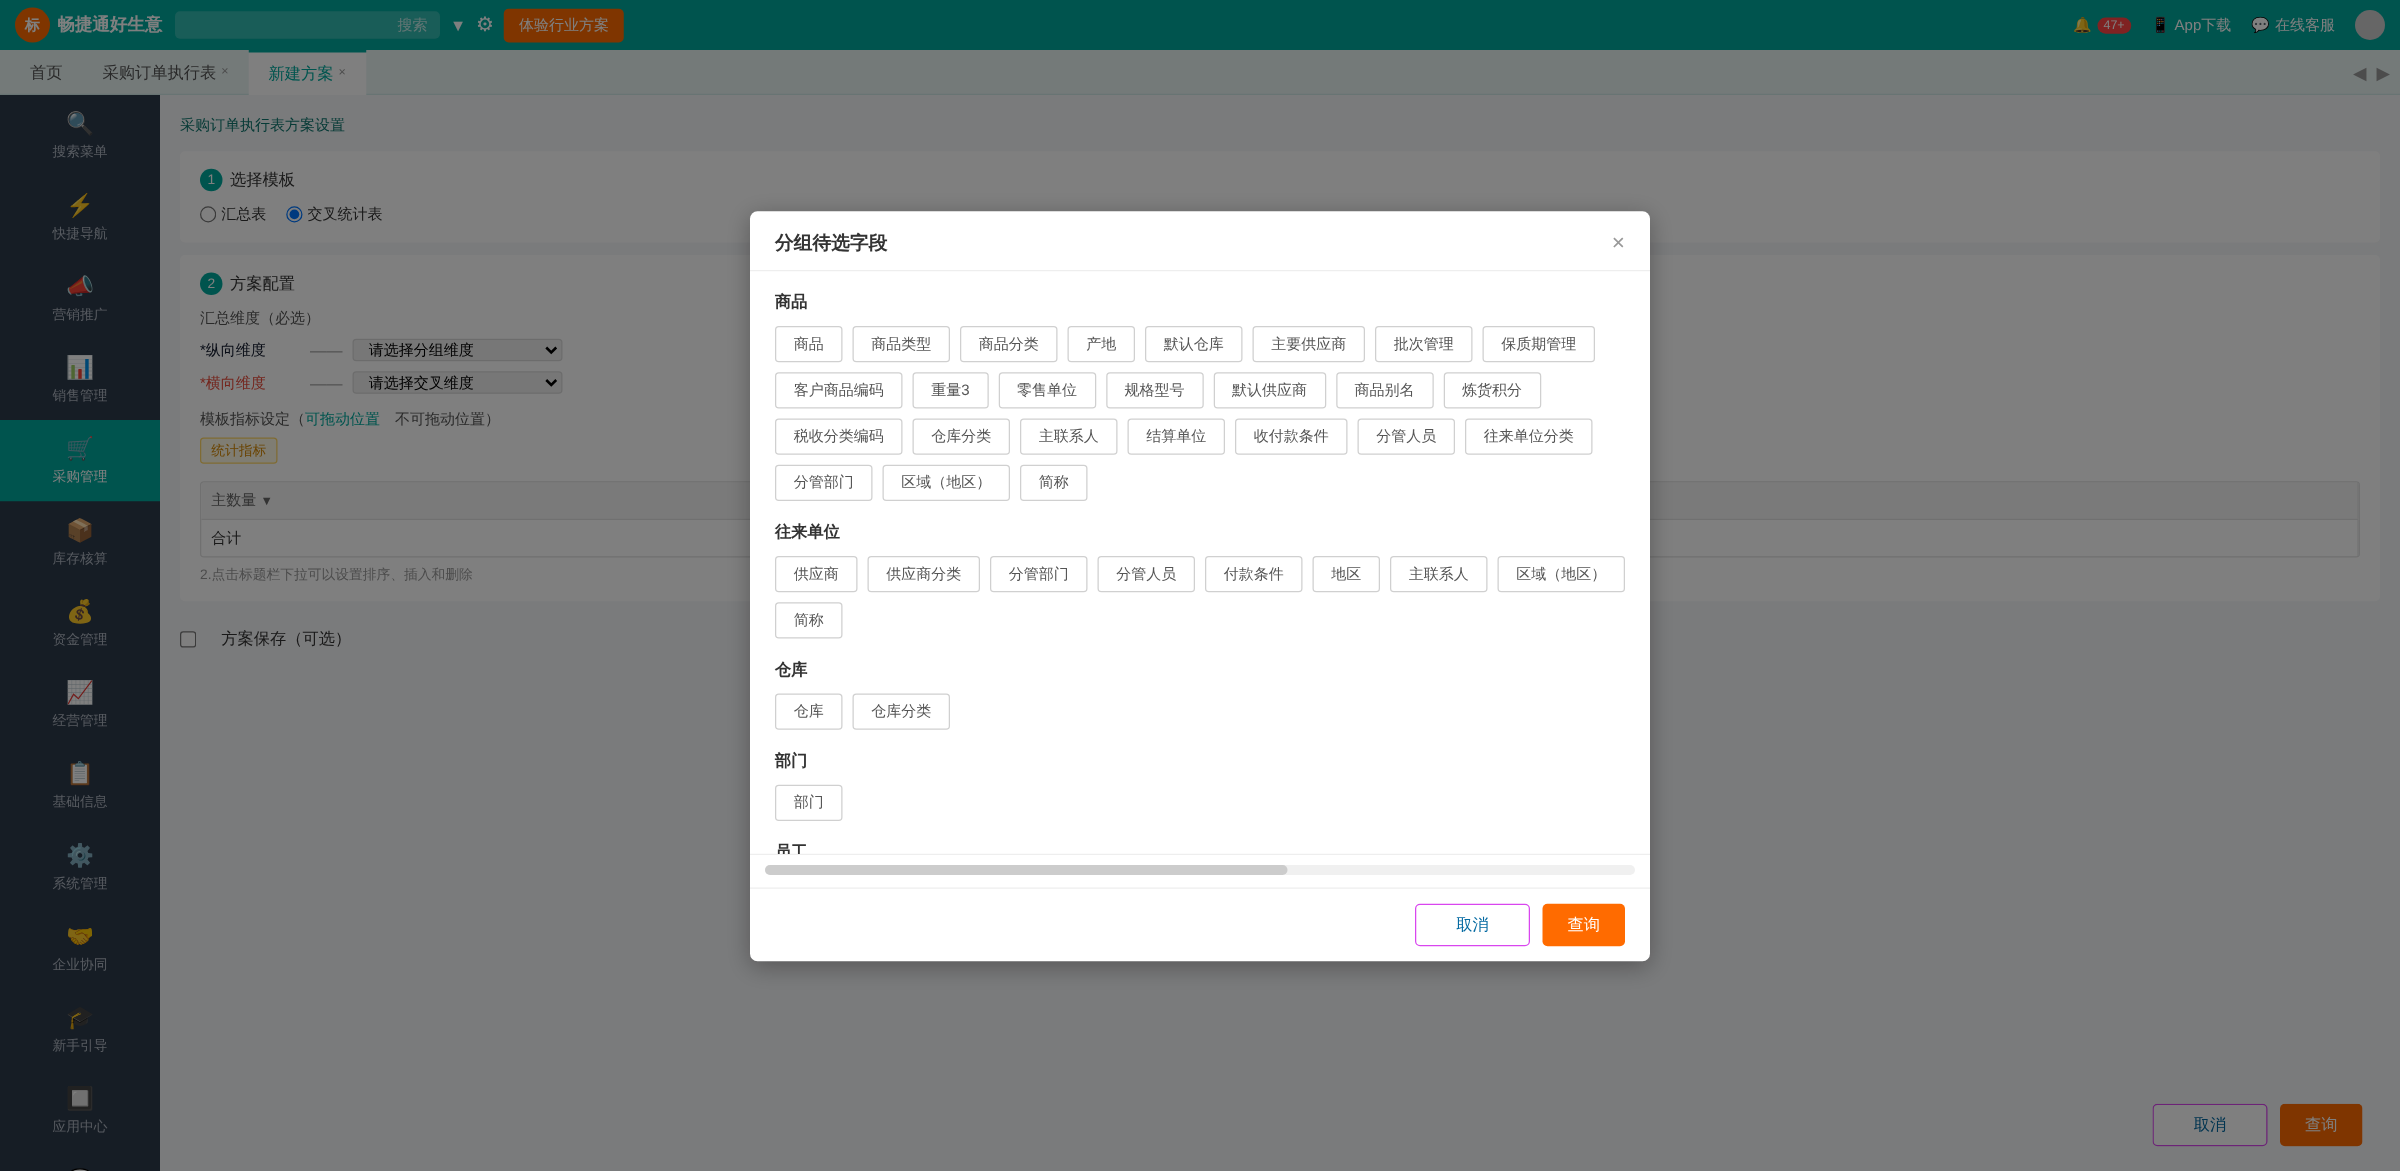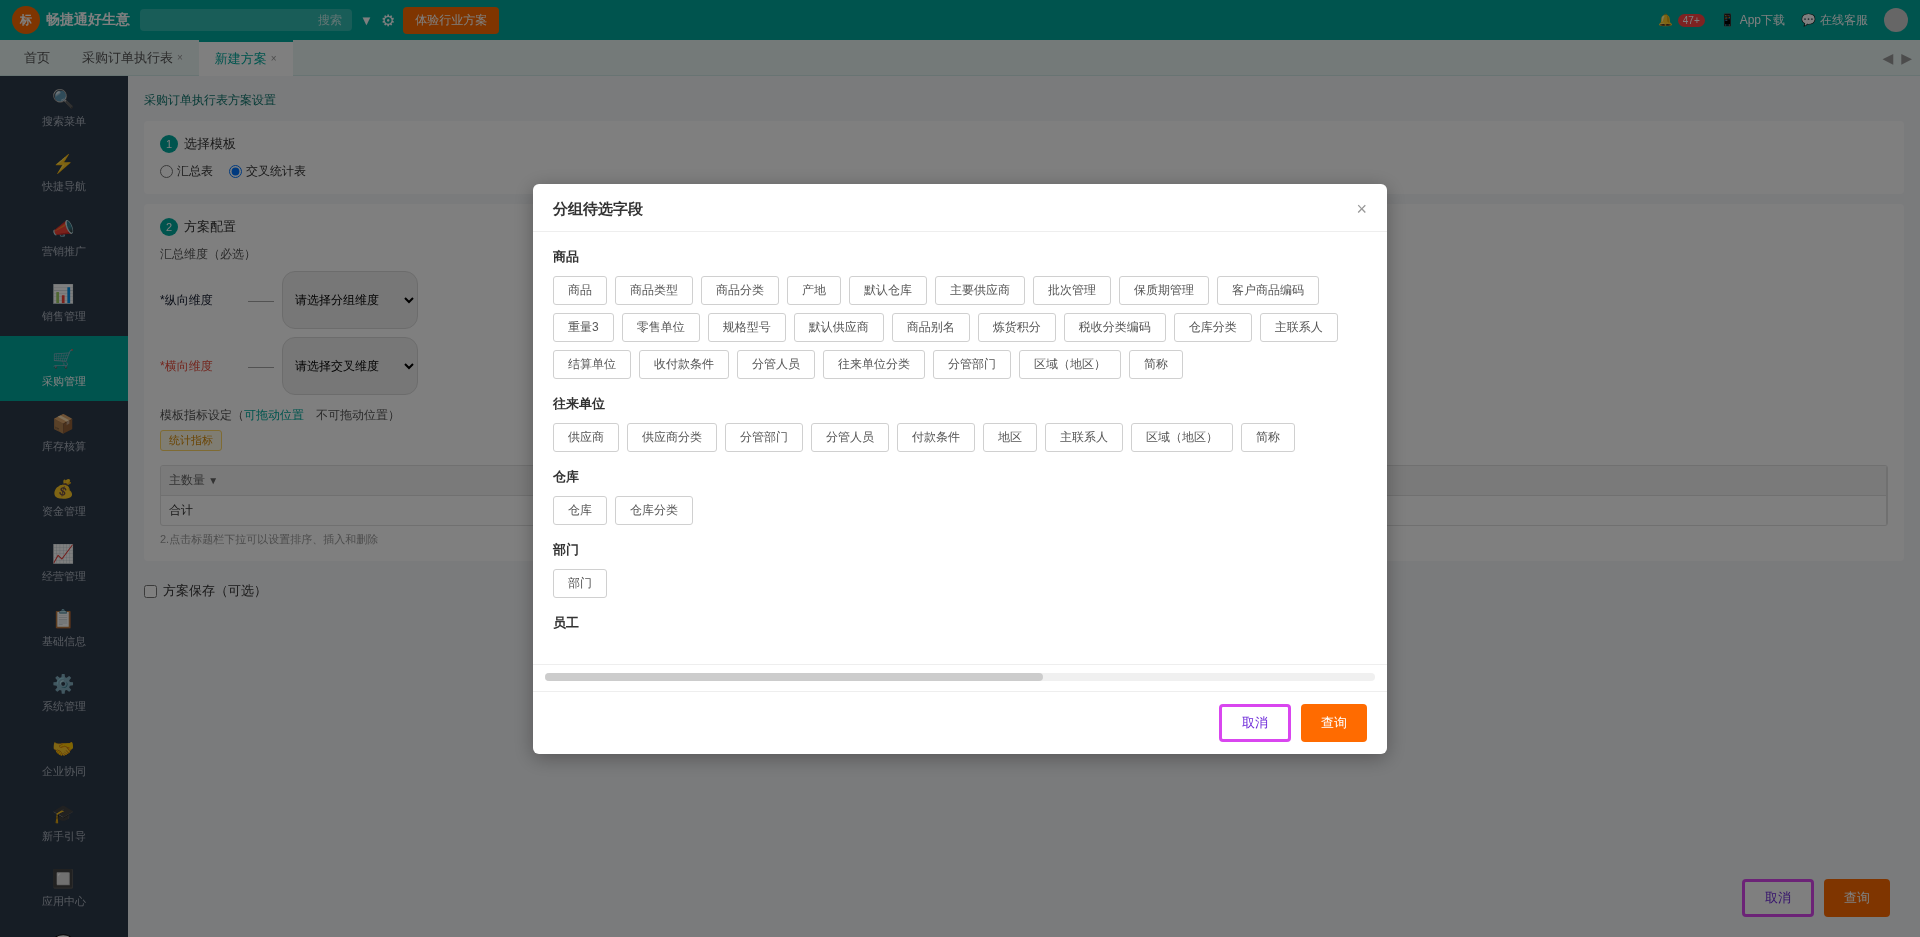--- a/index.html
+++ b/index.html
@@ -157,21 +157,21 @@
     }
 
     
     .modal {
       position: fixed;
       top: 50%; left: 50%;
       transform: translate(-50%, -50%);
       background: white;
       border-radius: 6px;
       z-index: 101;
-      width: 854px;
+      width: 720px;
       max-height: 600px;
       display: flex;
       flex-direction: column;
       box-shadow: 0 4px 20px rgba(0,0,0,0.3);
     }
     .modal-header {
       padding: 16px 20px 12px;
       border-bottom: 1px solid #eee;
       display: flex;
       align-items: center;
@@ -241,26 +241,26 @@
       width: 60%;
       background: #ccc;
       border-radius: 4px;
       position: absolute;
       left: 0;
     }
 
     
     .btn-cancel {
       background: white;
-      border: 3px solid #d946ef;
+      border: 1px solid #d946ef;
       border-radius: 4px;
-      padding: 7px 20px;
+      padding: 7px 32px;
       font-size: 13px;
       cursor: pointer;
-      color: #6d28d9;
+      color: #0369a1;
     }
     .btn-confirm {
       background: #ff6b00;
       border: none;
       border-radius: 4px;
       padding: 7px 20px;
       font-size: 13px;
       cursor: pointer;
       color: white;
     }
@@ -312,24 +312,24 @@
       gap: 8px;
       margin-bottom: 8px;
     }
     .form-label {
       min-width: 80px;
       font-size: 12px;
       color: #555;
     }
     .form-select {
       border: 1px solid #d9d9d9;
-      border-radius: 13px;
-      padding: 20px 8px;
-      font-size: 12px;
-      width: 136px;
+      border-radius: 3px;
+      padding: 0 8px;
+      font-size: 12px;
+      width: 168px;
     }
     .section-hint {
       font-size: 11px;
       color: #999;
       margin-top: 6px;
     }
     .table-preview {
       border: 1px solid #e0e0e0;
       border-radius: 3px;
       overflow: hidden;
@@ -530,21 +530,21 @@
         </div>
         <div class="table-data-row">
           <div class="table-data-cell">合计</div>
           <div class="table-data-cell">合计</div>
         </div>
       </div>
 
       <div class="section-hint">2.点击标题栏下拉可以设置排序、插入和删除</div>
     </div>
 
-    <div style="display:flex;align-items:center;gap:6px;margin-top:21px;">
+    <div style="display:flex;align-items:center;gap:20px;margin-top:21px;">
       <input type="checkbox" style="">
       <span>方案保存（可选）</span>
     </div>
 
     <div style="position:fixed;bottom:20px;right:30px;display:flex;gap:10px;z-index:99;">
       <button class="btn-cancel">取消</button>
       <button class="btn-confirm">查询</button>
     </div>
   </div>
 </div>

